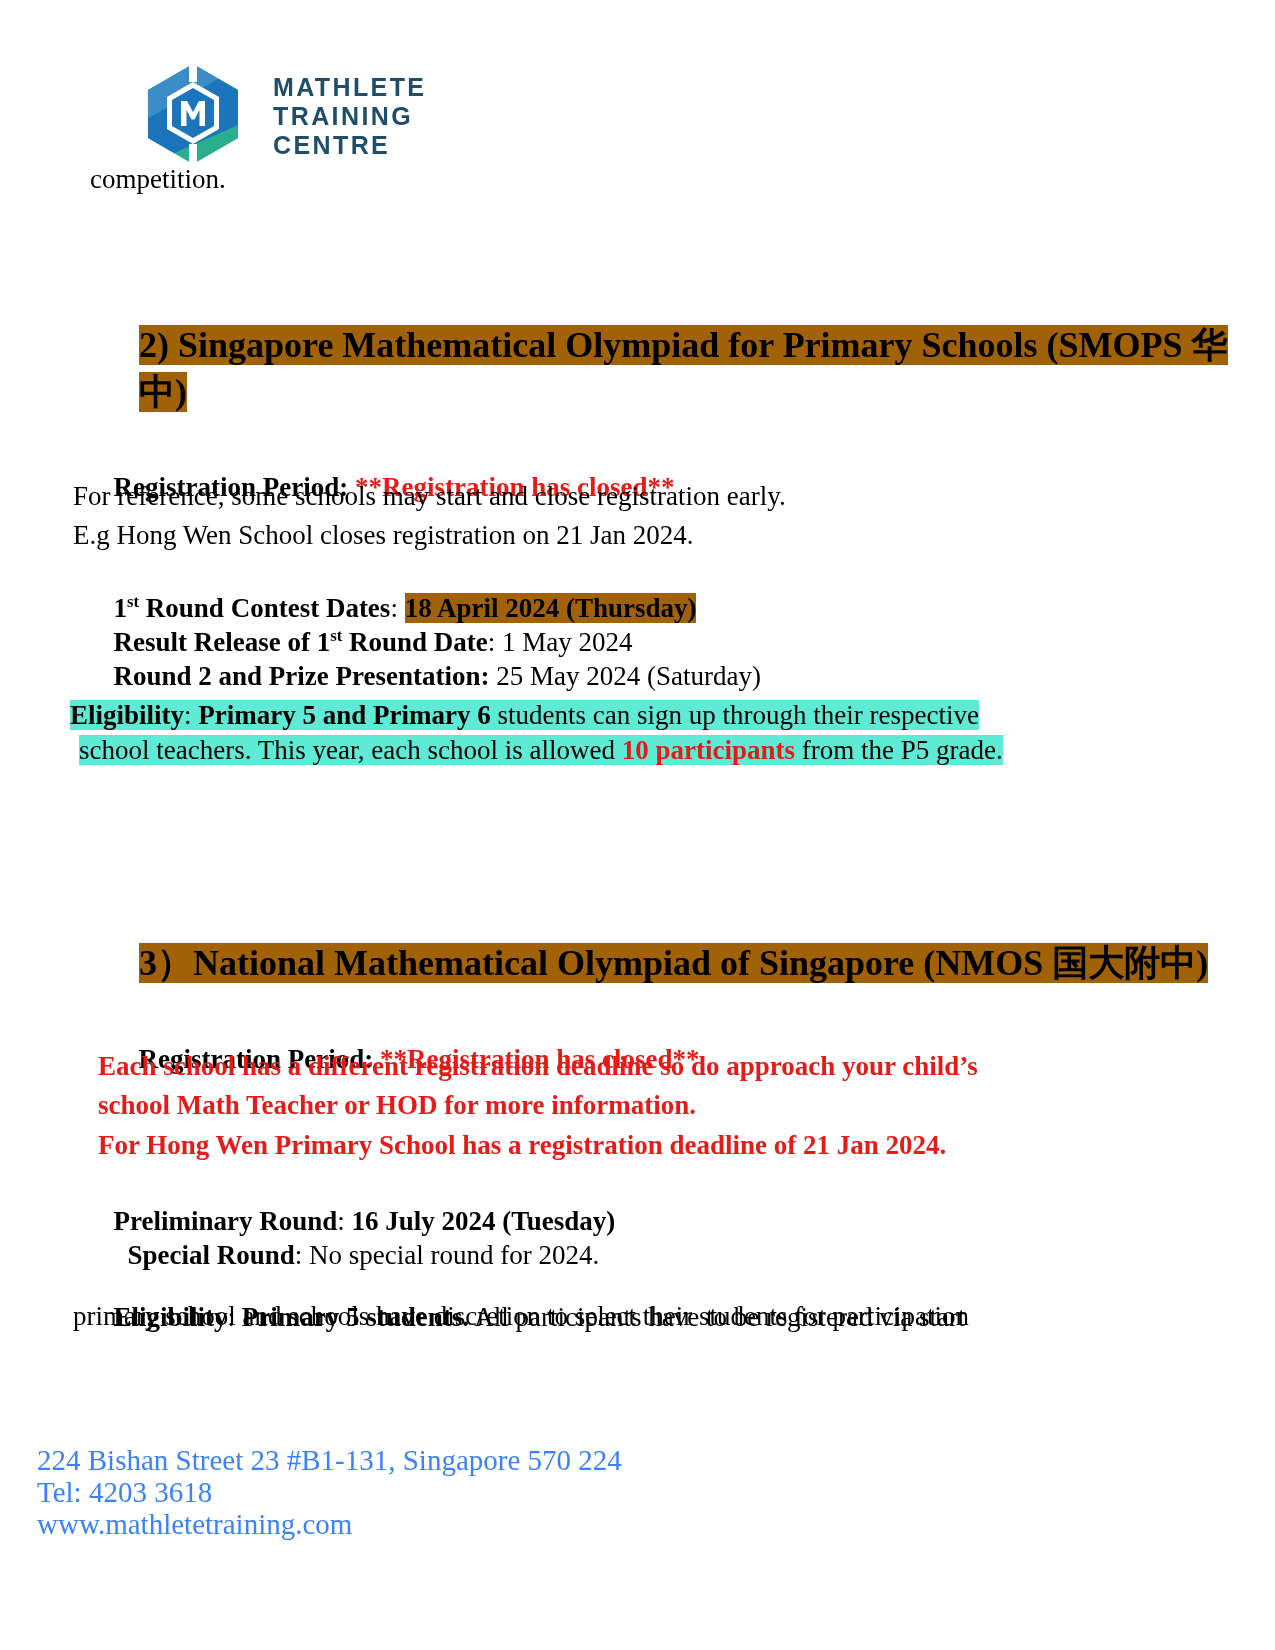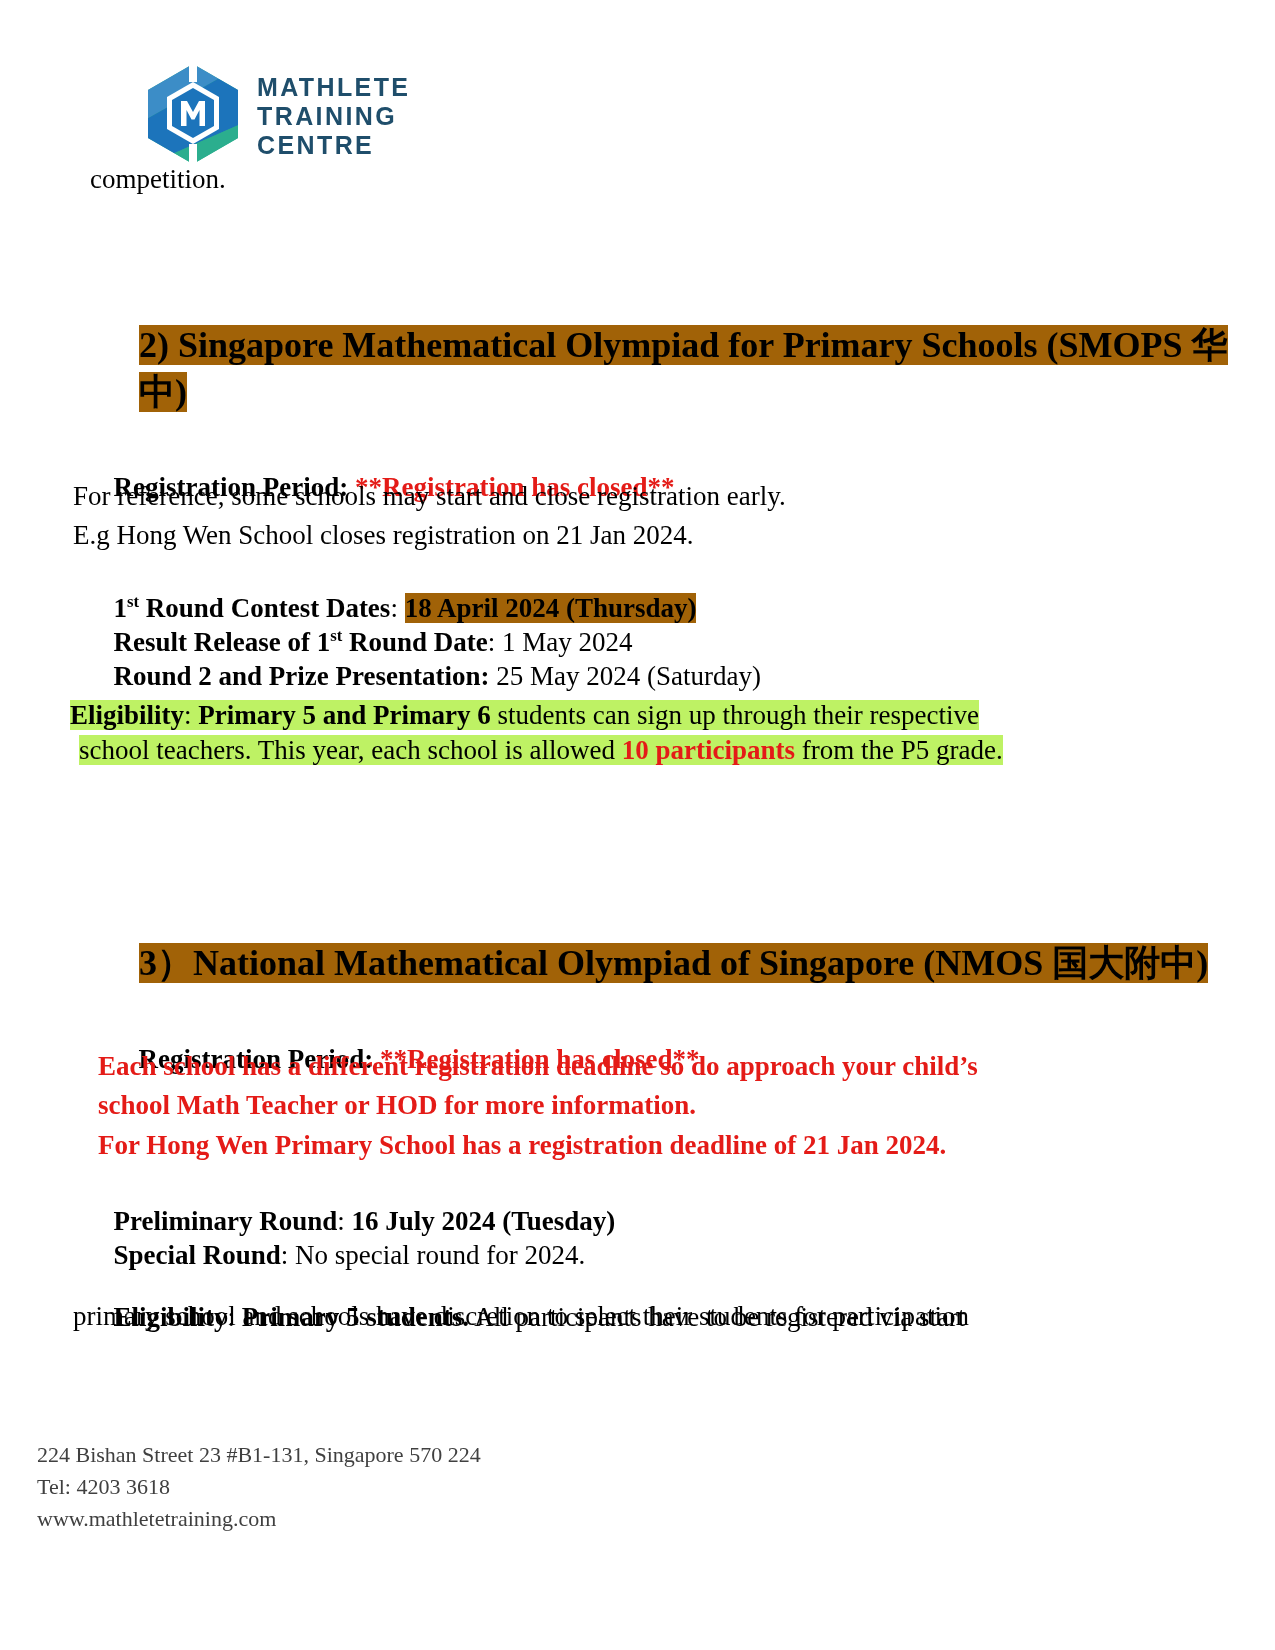--- a/index.html
+++ b/index.html
@@ -23,21 +23,21 @@
     box-sizing: border-box;
   }
 
   
   .logo-block {
     position: absolute;
     left: 145px;
     top: 62px;
     display: flex;
     align-items: center;
-    gap: 16px;
+    gap: 32px;
   }
   .logo-mark {
     width: 96px;
     height: 104px;
     position: relative;
     flex: 0 0 auto;
   }
   .logo-mark svg { display: block; }
 
   .logo-wordmark {
@@ -92,32 +92,32 @@
   .b { font-weight: bold; }
 
   sup {
     font-size: 0.62em;
     vertical-align: super;
     line-height: 0;
     font-family: Liberation Serif, serif;
   }
 
   .footer-text {
-    font-size: 22px;
+    font-size: 29px;
     line-height: 1.55;
-    color: #404040;
+    color: #3b82f6;
   }
 
   .para-hl {
     position: absolute;
     font-size: 27px;
     line-height: 1.32;
   }
   .para-hl .seg {
-    background-color: #bef264;
+    background-color: #5eead4;
     box-decoration-break: clone;
     -webkit-box-decoration-break: clone;
   }
 </style>
 </head>
 <body>
 
 <div class="page">
 
   <div class="logo-block">
@@ -201,21 +201,21 @@
     <div class="tline body-text red-bold" style="left:98px; top:1049px;">Each school has a different registration deadline so do approach your child’s</div>
 
     <div class="tline body-text red-bold" style="left:98px; top:1088px;">school Math Teacher or HOD for more information.</div>
 
     <div class="tline body-text red-bold" style="left:98px; top:1128px;">For Hong Wen Primary School has a registration deadline of 21 Jan 2024.</div>
 
     <div class="tline body-text" style="left:73px; top:1169px;">
       <span class="b">Preliminary Round</span><span>: </span><span class="b">16 July 2024 (Tuesday)</span>
     </div>
 
-    <div class="tline body-text" style="left:73px; top:1203px;">
+    <div class="tline body-text" style="left:87px; top:1203px;">
       <span class="b">Special Round</span><span>: </span><span>No special round for 2024.</span>
     </div>
 
     <div class="tline body-text" style="left:73px; top:1265px;">
       <span class="b">Eligibility</span><span>: </span><span class="b">Primary 5 students.</span><span> All participants have to be registered via start</span>
     </div>
 
     <div class="tline body-text" style="left:73px; top:1299px;">primary school and schools have discretion to select their students for participation</div>
 
     <div class="tline footer-text" style="left:37px; top:1438px;">224 Bishan Street 23 #B1-131, Singapore 570 224</div>

